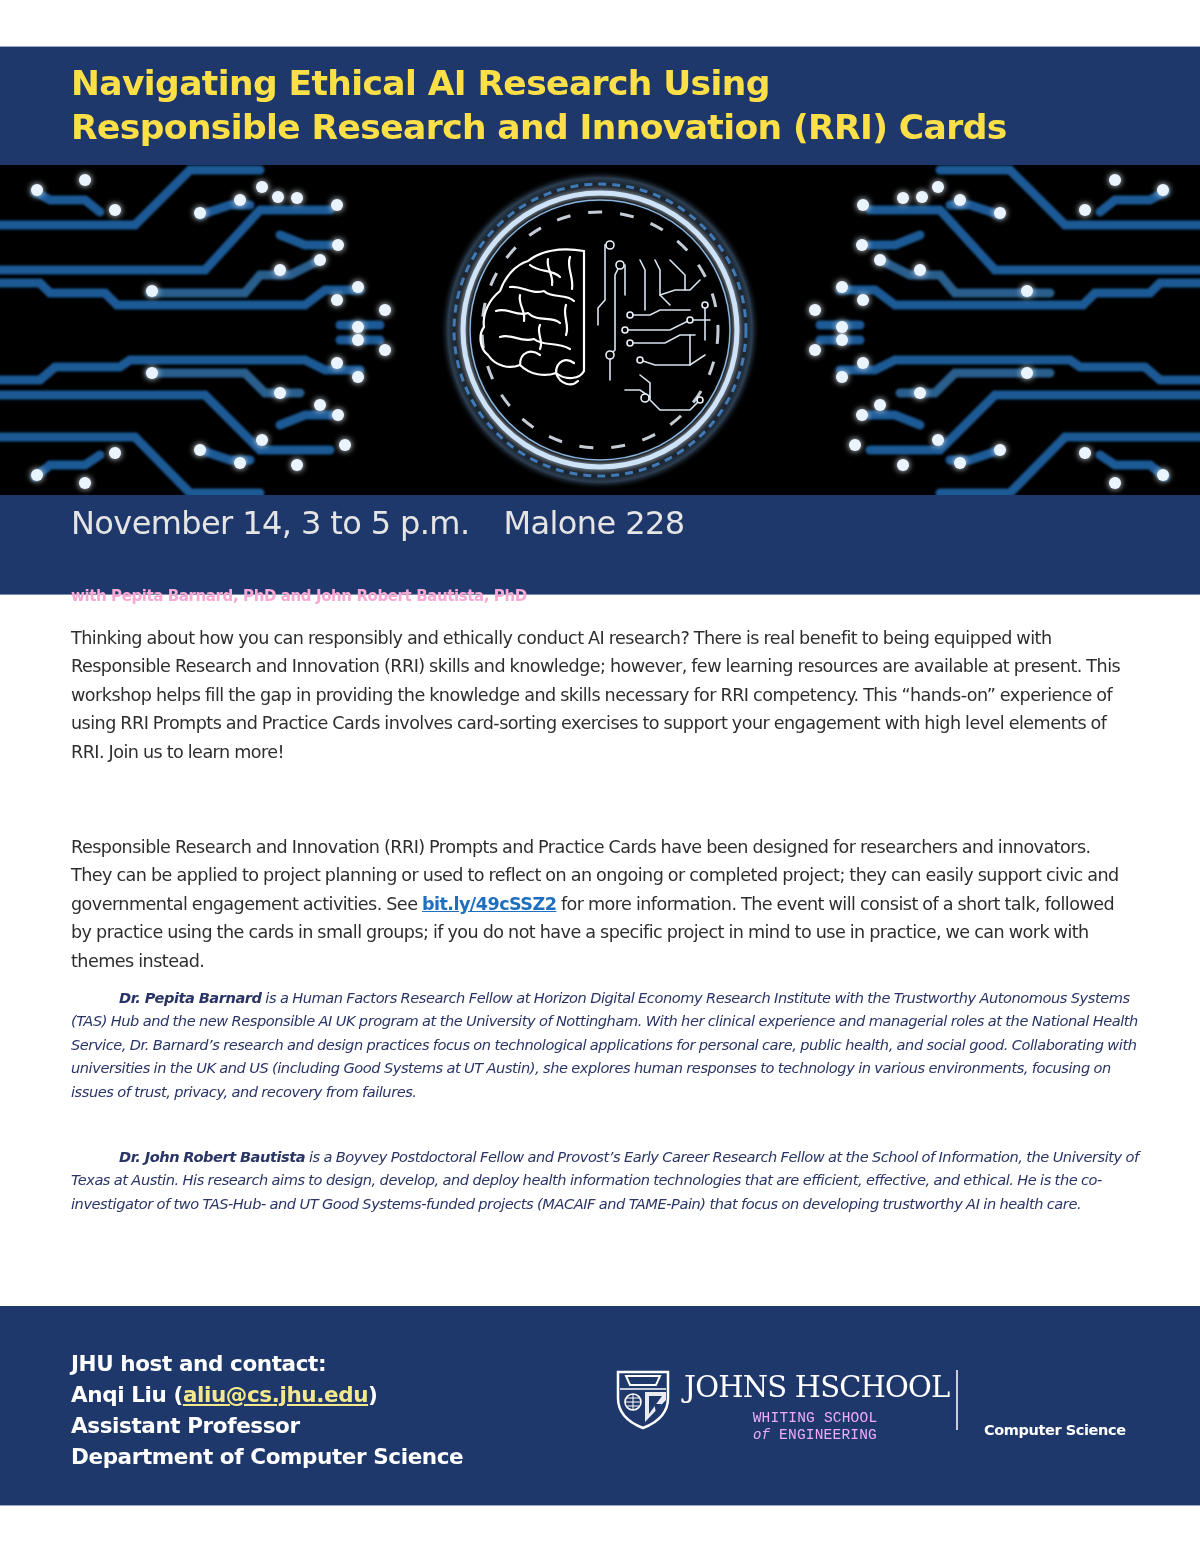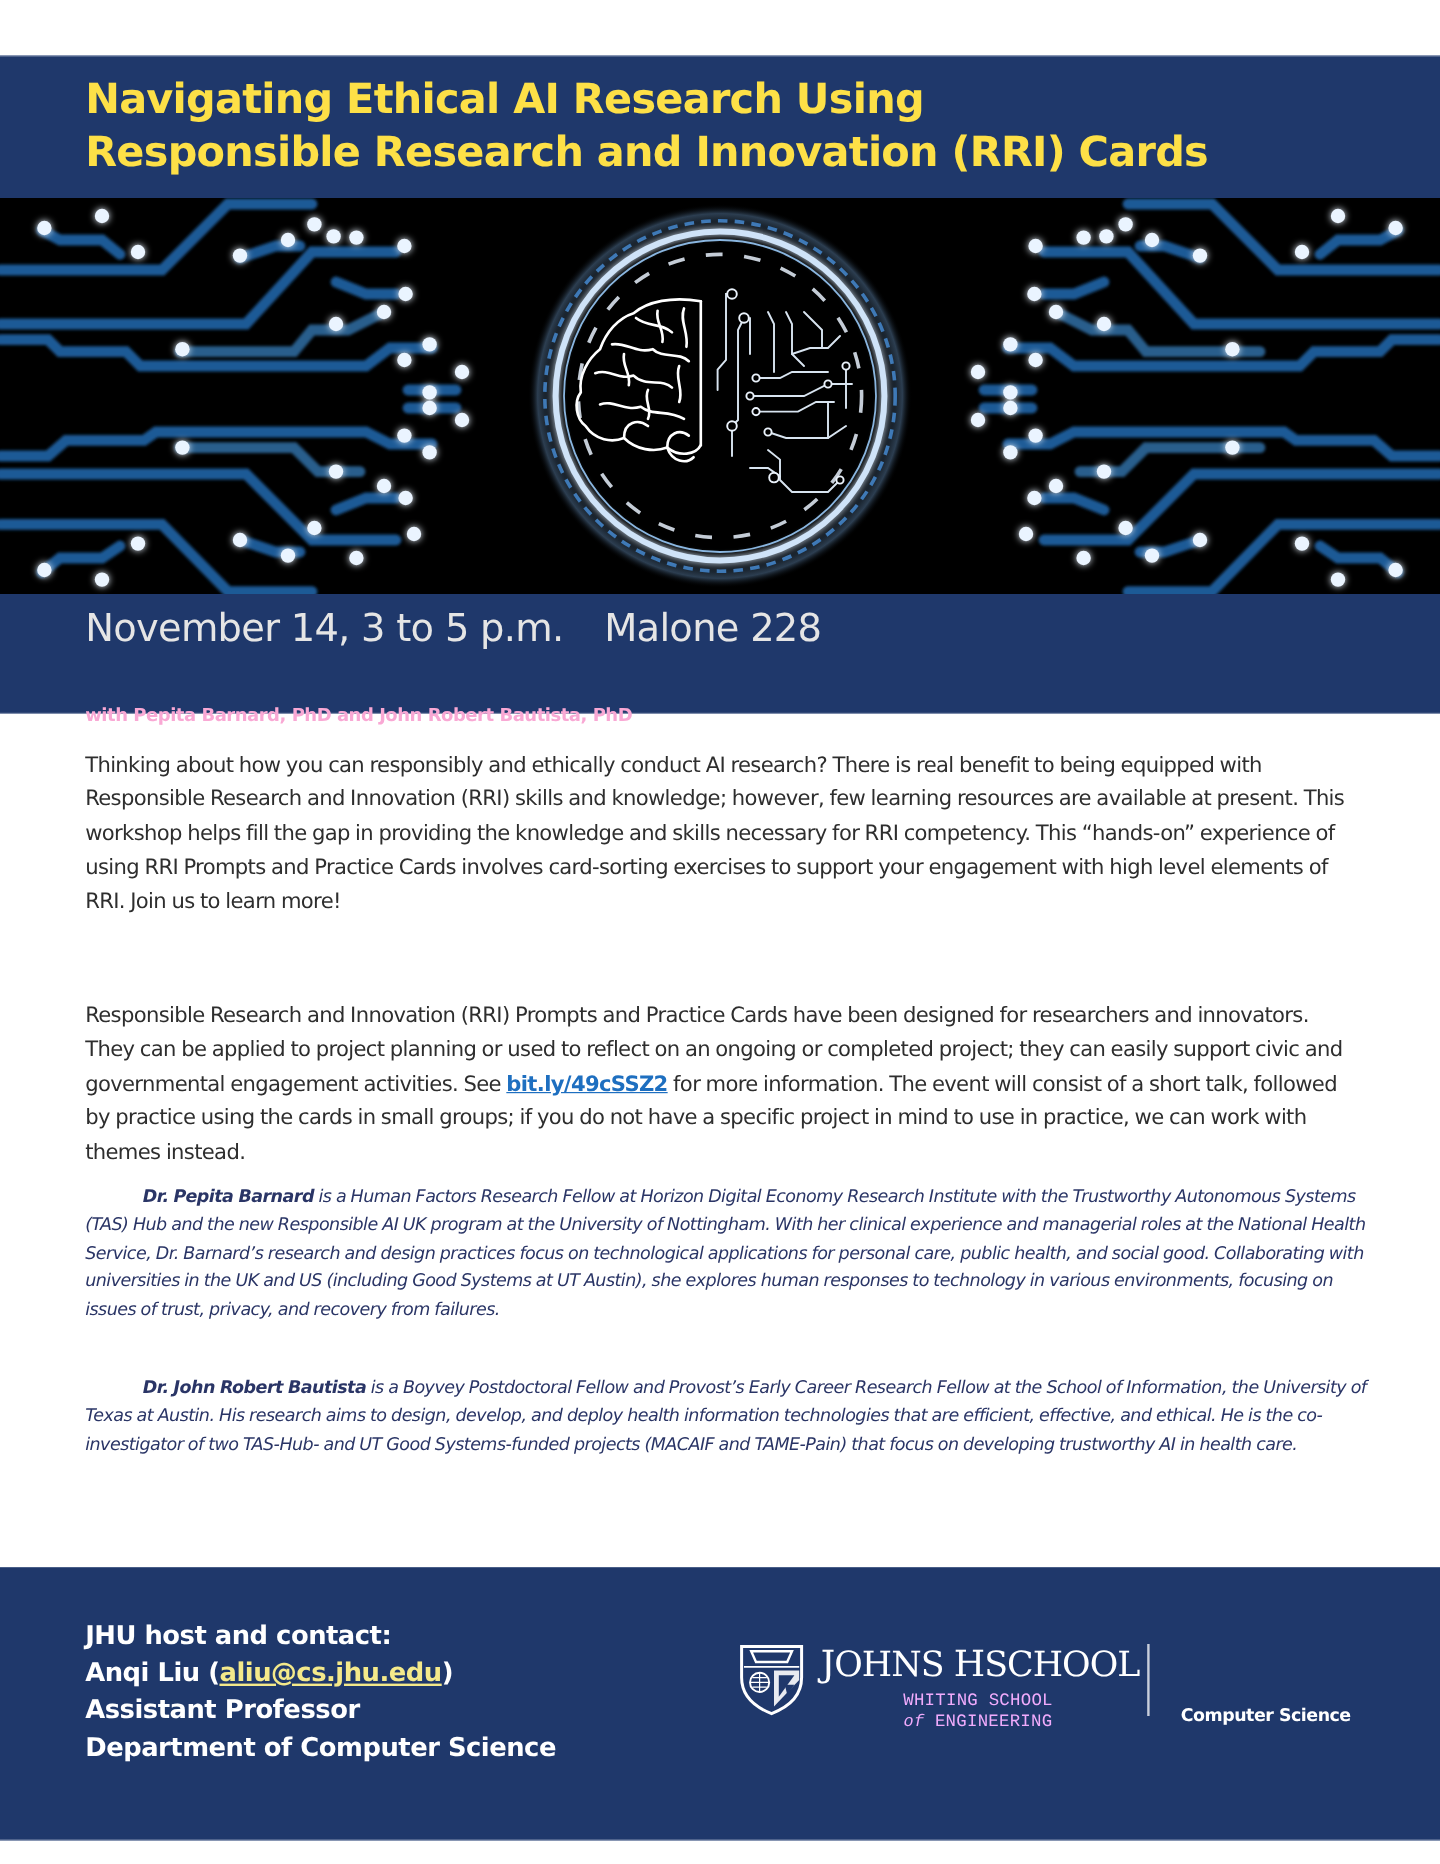--- a/index.html
+++ b/index.html
@@ -51,21 +51,21 @@
   .bio {
     position: absolute; left: 71px; width: 1070px;
     font-family: "DejaVu Sans", sans-serif; font-style: italic; font-size: 14.6px; line-height: 23.4px;
     color: #2a3566; letter-spacing: -0.45px; word-spacing: -0.4px;
   }
   .bio b { font-weight: bold; margin-left: 48px; }
   .bio1 { top: 986px; }
   .bio2 { top: 1145px; }
 
   .footer-band {
-    position: absolute; left: 0; top: 1306px; width: 1200px; height: 228px;
+    position: absolute; left: 0; top: 1306px; width: 1200px; height: 200px;
     background: #1f386b; border-bottom: 1px solid #9aa6bf;
   }
   .contact {
     position: absolute; left: 71px; top: 42px;
     color: #ffffff; font-weight: bold; font-size: 21.5px; line-height: 31px; letter-spacing: -0.4px;
   }
   .contact .email { color: #f4e98a; text-decoration: underline; }
 
   .logo-wrap { position: absolute; left: 614px; top: 58px; width: 540px; height: 90px; }
   .shield { position: absolute; left: 0; top: 4px; width: 58px; height: 62px; }

